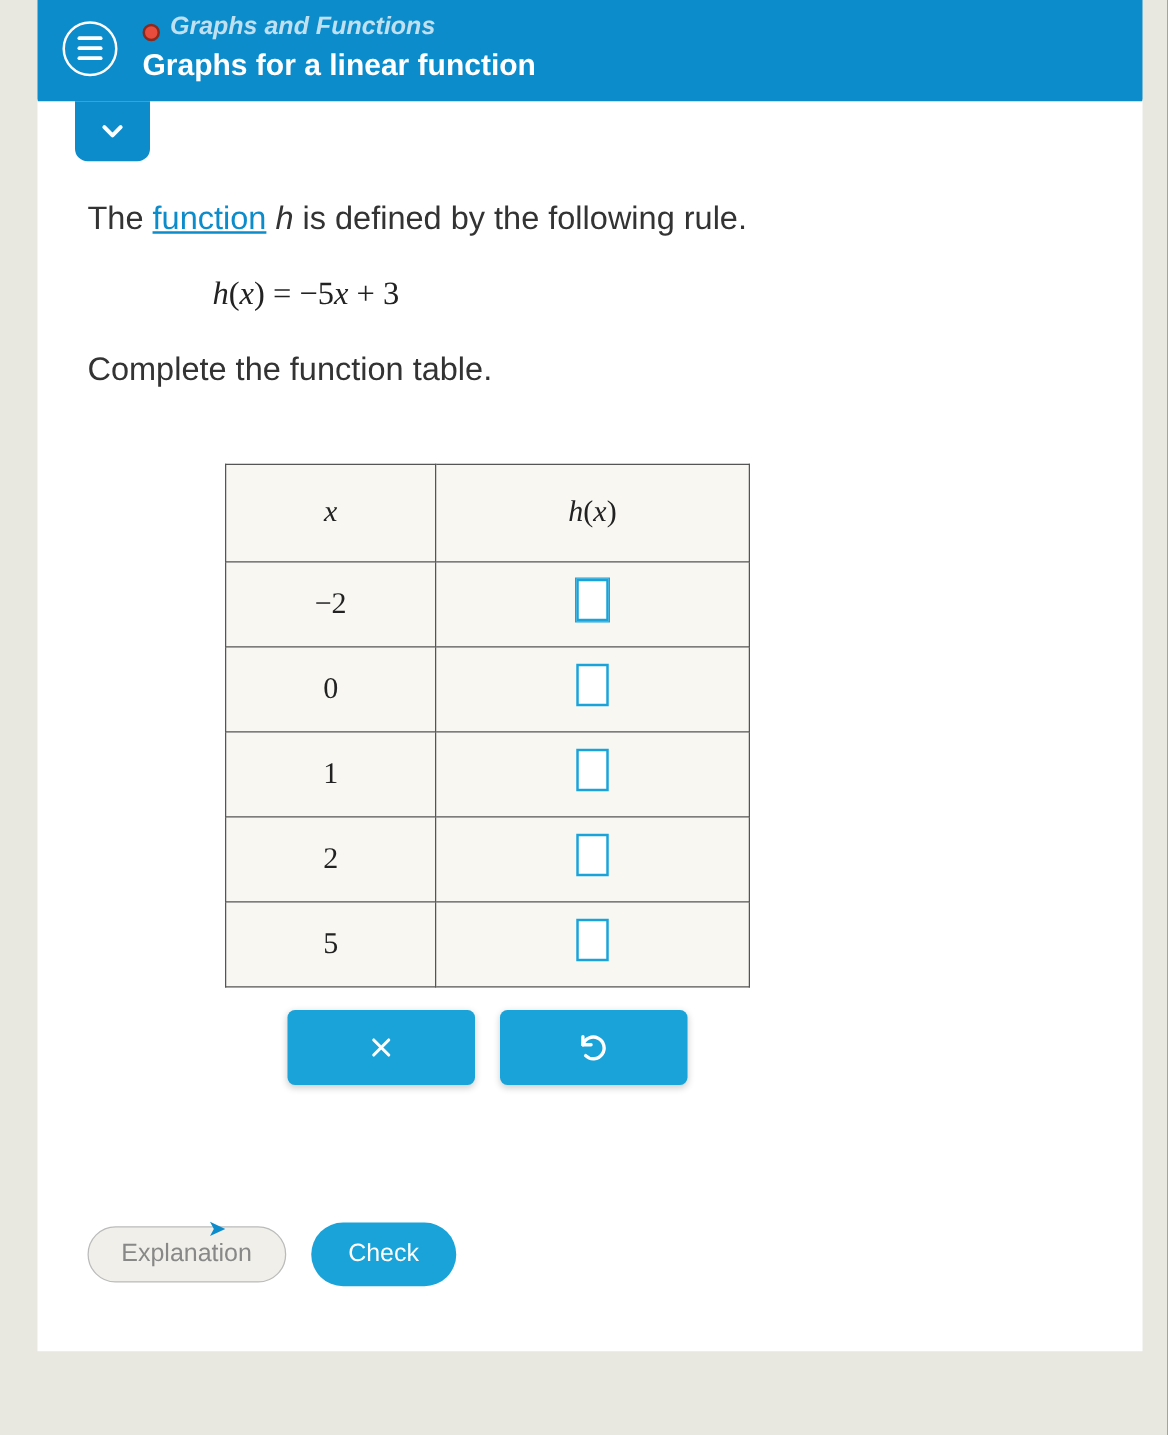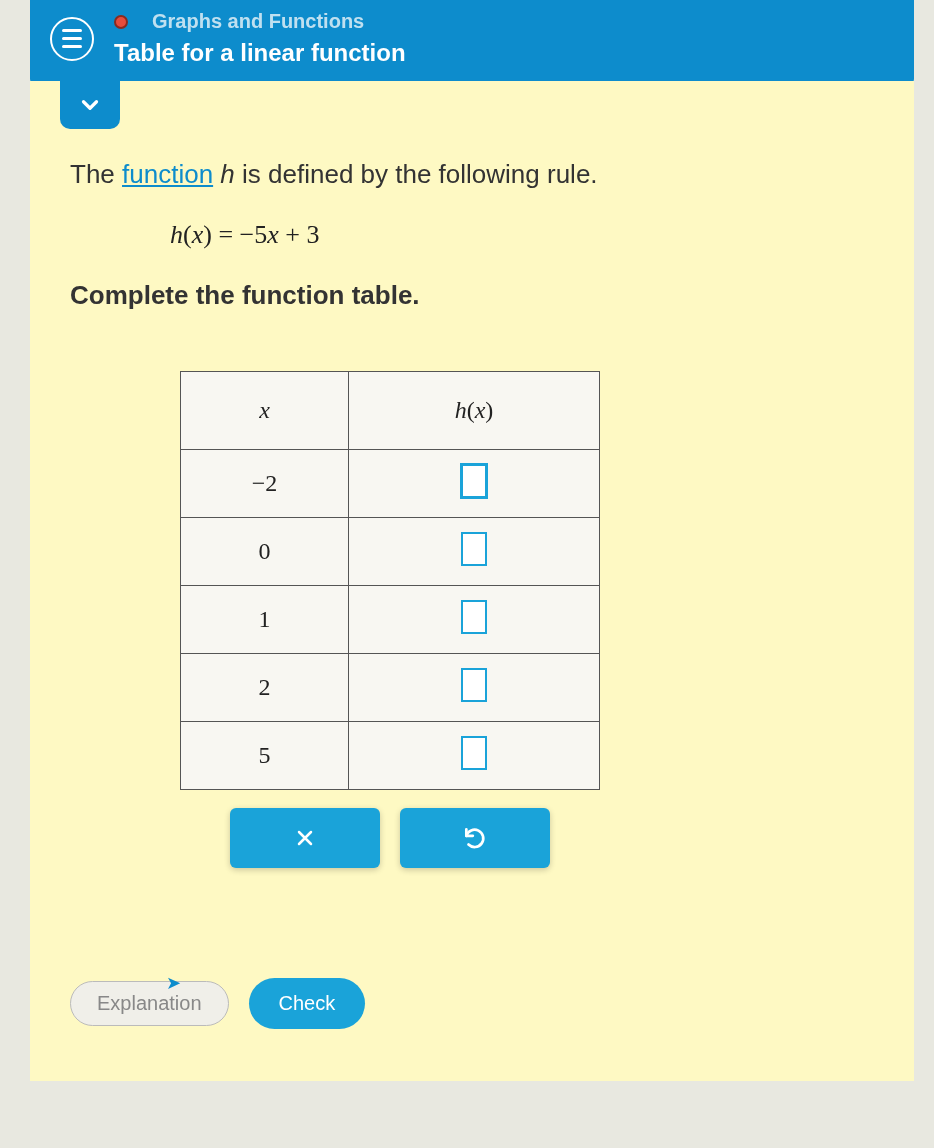--- a/index.html
+++ b/index.html
@@ -40,28 +40,28 @@
     flex-shrink: 0;
   }
   .menu-btn span {
     display: block;
     width: 20px;
     height: 3px;
     background: #fff;
     border-radius: 2px;
   }
   .header-text { display: flex; flex-direction: column; gap: 6px; }
-  .category-row { display: flex; align-items: center; gap: 24px; color: #bfe0f0; font-size: 20px; font-weight: 600; }
+  .category-row { display: flex; align-items: flex-end; gap: 8px; color: #bfe0f0; font-size: 20px; font-weight: 600; font-style: italic; }
   .dot {
     width: 14px; height: 14px; border-radius: 50%;
     background: #e74c3c; border: 2px solid #8a2a1f;
   }
   .title { font-size: 24px; font-weight: 700; color: #fff; }
   .content {
-    background: #fef9c3;
+    background: #ffffff;
     margin-top: -4px;
     padding: 0 40px 30px 40px;
     min-height: 1000px;
     position: relative;
   }
   .collapse-tab {
     position: relative;
     top: 0;
     display: inline-flex;
     align-items: center;
@@ -91,21 +91,21 @@
     font-size: 26px;
     color: #222;
     margin: 0 0 30px 100px;
     font-style: italic;
     font-family: "Times New Roman", serif;
   }
   .instruction {
     font-size: 26px;
     color: #333;
     margin-bottom: 60px;
-    font-weight: 700;
+    font-weight: 400;
   }
   .table-wrap {
     margin-left: 110px;
     width: 420px;
   }
   table.fn-table {
     border-collapse: collapse;
     width: 100%;
     background: #f8f7f2;
   }
@@ -188,21 +188,21 @@
     <div class="menu-btn">
       <span></span>
         <span></span>
         <span></span>
     </div>
     <div class="header-text">
       <div class="category-row">
         <span class="dot"></span>
         <span>Graphs and Functions</span>
       </div>
-      <div class="title">Table for a linear function</div>
+      <div class="title">Graphs for a linear function</div>
     </div>
   </div>
 
   <div class="content">
 
     <div class="collapse-tab">
       <svg width="26" height="26" viewBox="0 0 24 24">
         <path d="M6 9l6 6 6-6" stroke="#fff" stroke-width="3" fill="none" stroke-linecap="round" stroke-linejoin="round"></path>
       </svg>
     </div>

